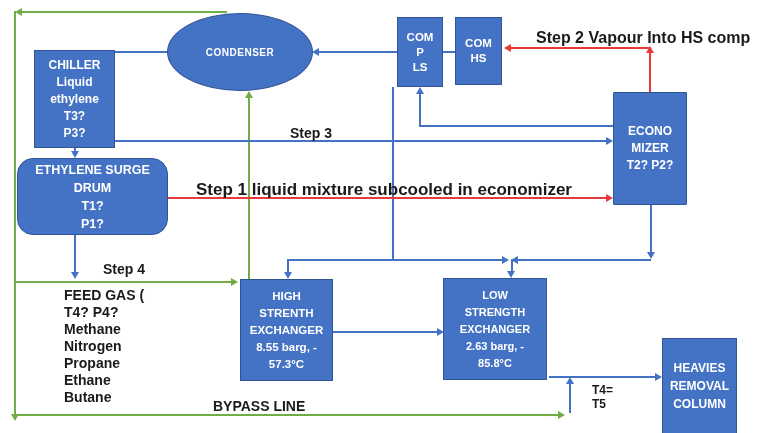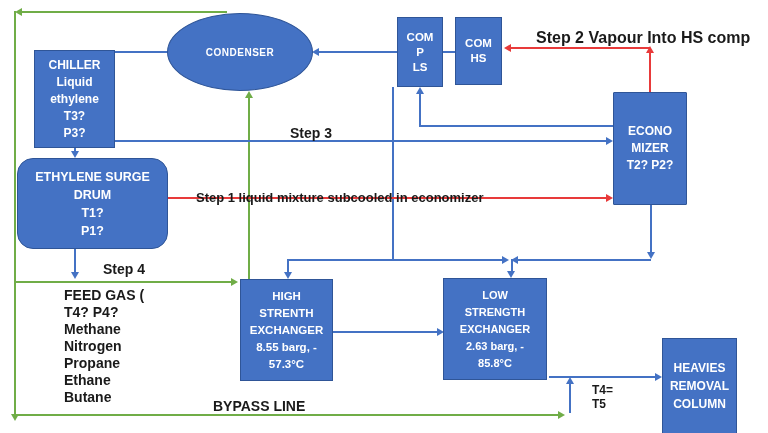--- a/index.html
+++ b/index.html
@@ -123,21 +123,21 @@
     <div class="nl">COM
 HS</div>
   </div>
 
   <div class="node round-sm" style="left:613px;top:92px;width:74px;height:113px;font-size:12px;line-height:17px;">
     <div class="nl">ECONO
 MIZER
 T2? P2?</div>
   </div>
 
-  <div class="node round" style="left:17px;top:158px;width:151px;height:91px;font-size:12.5px;line-height:18px;">
+  <div class="node round" style="left:17px;top:158px;width:151px;height:77px;font-size:12.5px;line-height:18px;">
     <div class="nl">ETHYLENE SURGE
 DRUM
 T1?
 P1?</div>
   </div>
 
   <div class="node" style="left:240px;top:279px;width:93px;height:102px;font-size:11.5px;line-height:17px;">
     <div class="nl">HIGH
 STRENTH
 EXCHANGER
@@ -154,21 +154,21 @@
   </div>
 
   <div class="node" style="left:662px;top:338px;width:75px;height:96px;font-size:12px;line-height:18px;">
     <div class="nl">HEAVIES
 REMOVAL
 COLUMN</div>
   </div>
 
   <div class="ann" style="left:536px;top:29px;font-size:16px;">Step 2 Vapour Into HS comp</div>
   <div class="ann" style="left:290px;top:125px;">Step 3</div>
-  <div class="ann" style="left:196px;top:189px;font-size:13px;">Step 1 liquid mixture subcooled in economizer</div>
+  <div class="ann" style="left:196px;top:181px;font-size:17px;">Step 1 liquid mixture subcooled in economizer</div>
   <div class="ann" style="left:103px;top:261px;">Step 4</div>
   <div class="ann" style="left:64px;top:287px;">FEED GAS (
 T4? P4?
 Methane
 Nitrogen
 Propane
 Ethane
 Butane</div>
   <div class="ann" style="left:213px;top:398px;">BYPASS LINE</div>
   <div class="ann" style="left:592px;top:383px;font-size:12px;line-height:14px;">T4=

